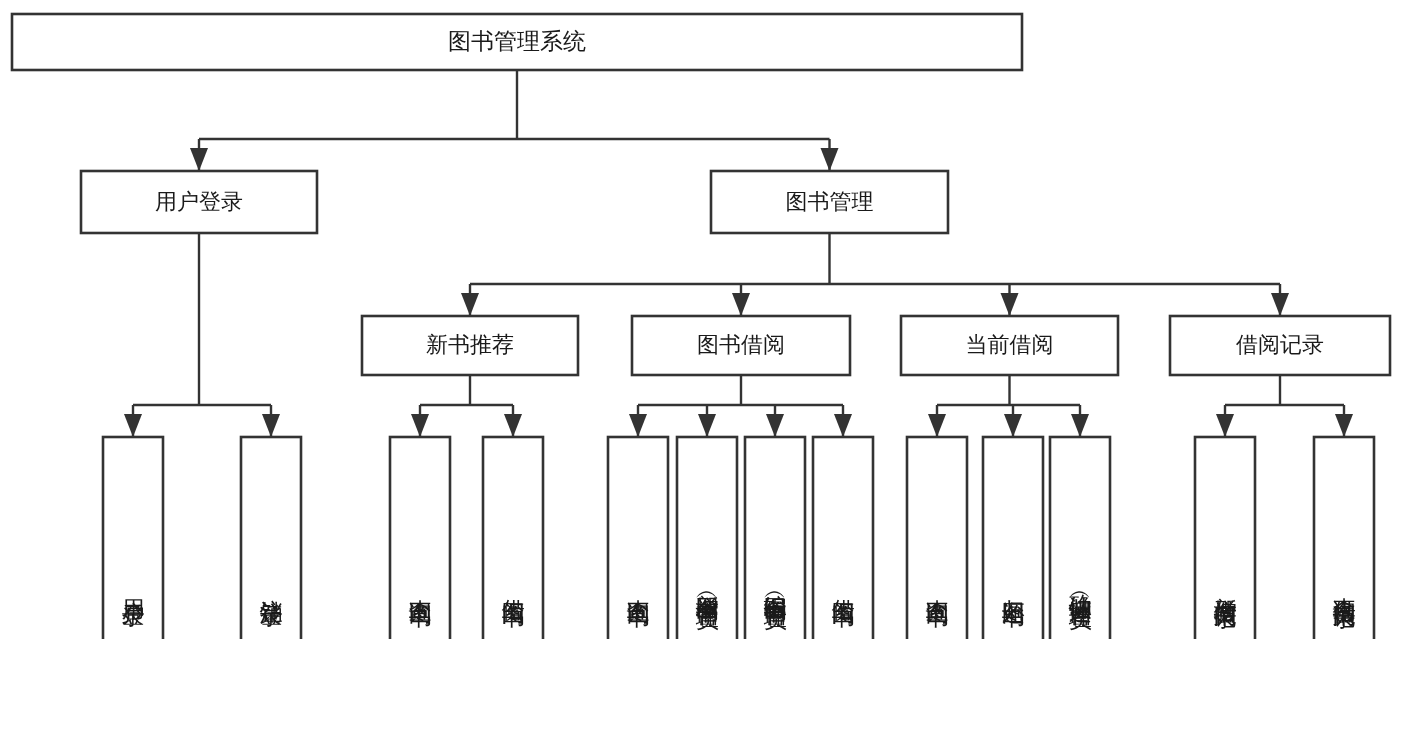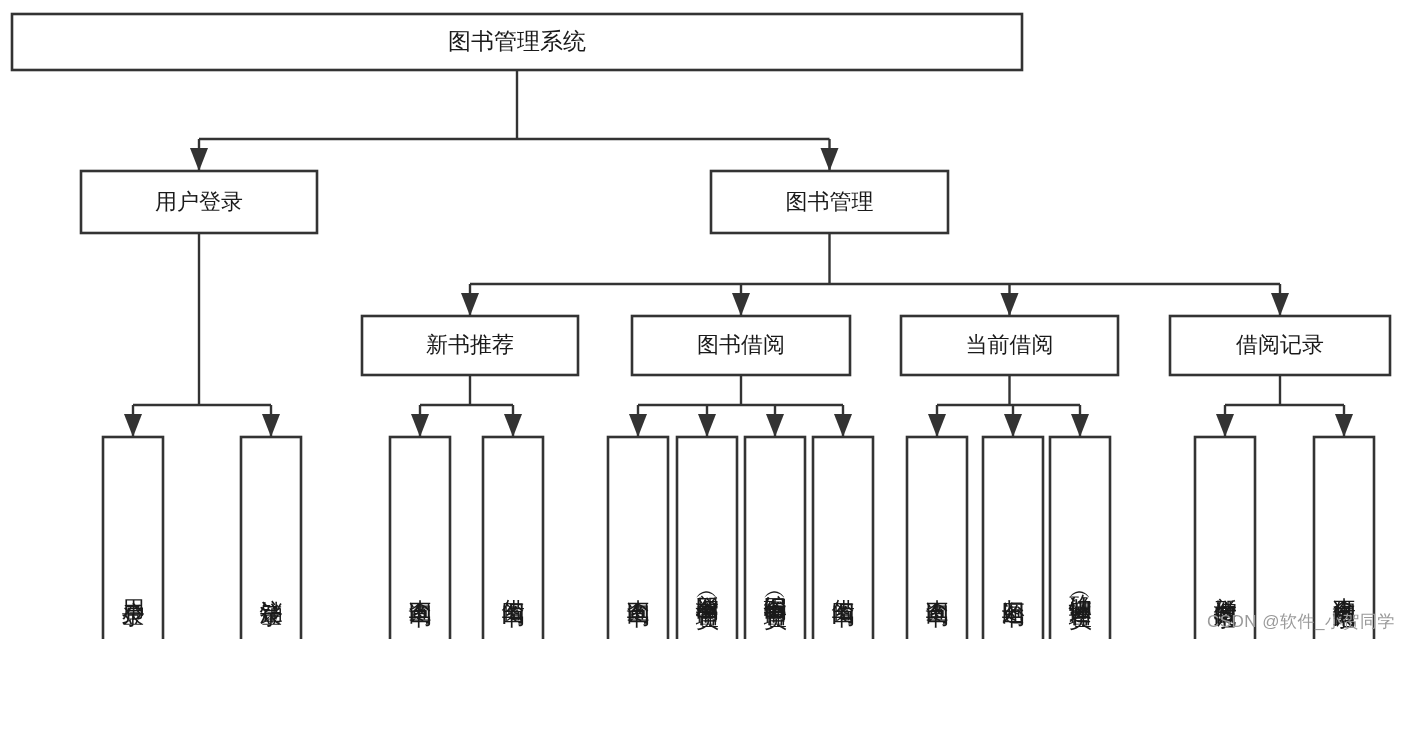--- a/index.html
+++ b/index.html
@@ -217,14 +217,13 @@
       <div class="vlabel" style="left: 677px; top: 437px; width: 60px; height: 296px;">新增图书（管理员）</div>
       <div class="vlabel" style="left: 745px; top: 437px; width: 60px; height: 296px;">编辑图书（管理员）</div>
       <div class="vlabel" style="left: 813px; top: 437px; width: 60px; height: 296px;">借阅图书</div>
       <div class="vlabel" style="left: 907px; top: 437px; width: 60px; height: 296px;">查询图书</div>
       <div class="vlabel" style="left: 983px; top: 437px; width: 60px; height: 296px;">归还图书</div>
       <div class="vlabel" style="left: 1050px; top: 437px; width: 60px; height: 296px;">确认归还（管理员）</div>
       <div class="vlabel" style="left: 1195px; top: 437px; width: 60px; height: 296px;">新增借阅记录</div>
       <div class="vlabel" style="left: 1314px; top: 437px; width: 60px; height: 296px;">查询借阅记录</div>
     </div>
 
-  <div class="watermark">CSDN @软件_小贺同学</div>
 </div>
 
 </body></html>

